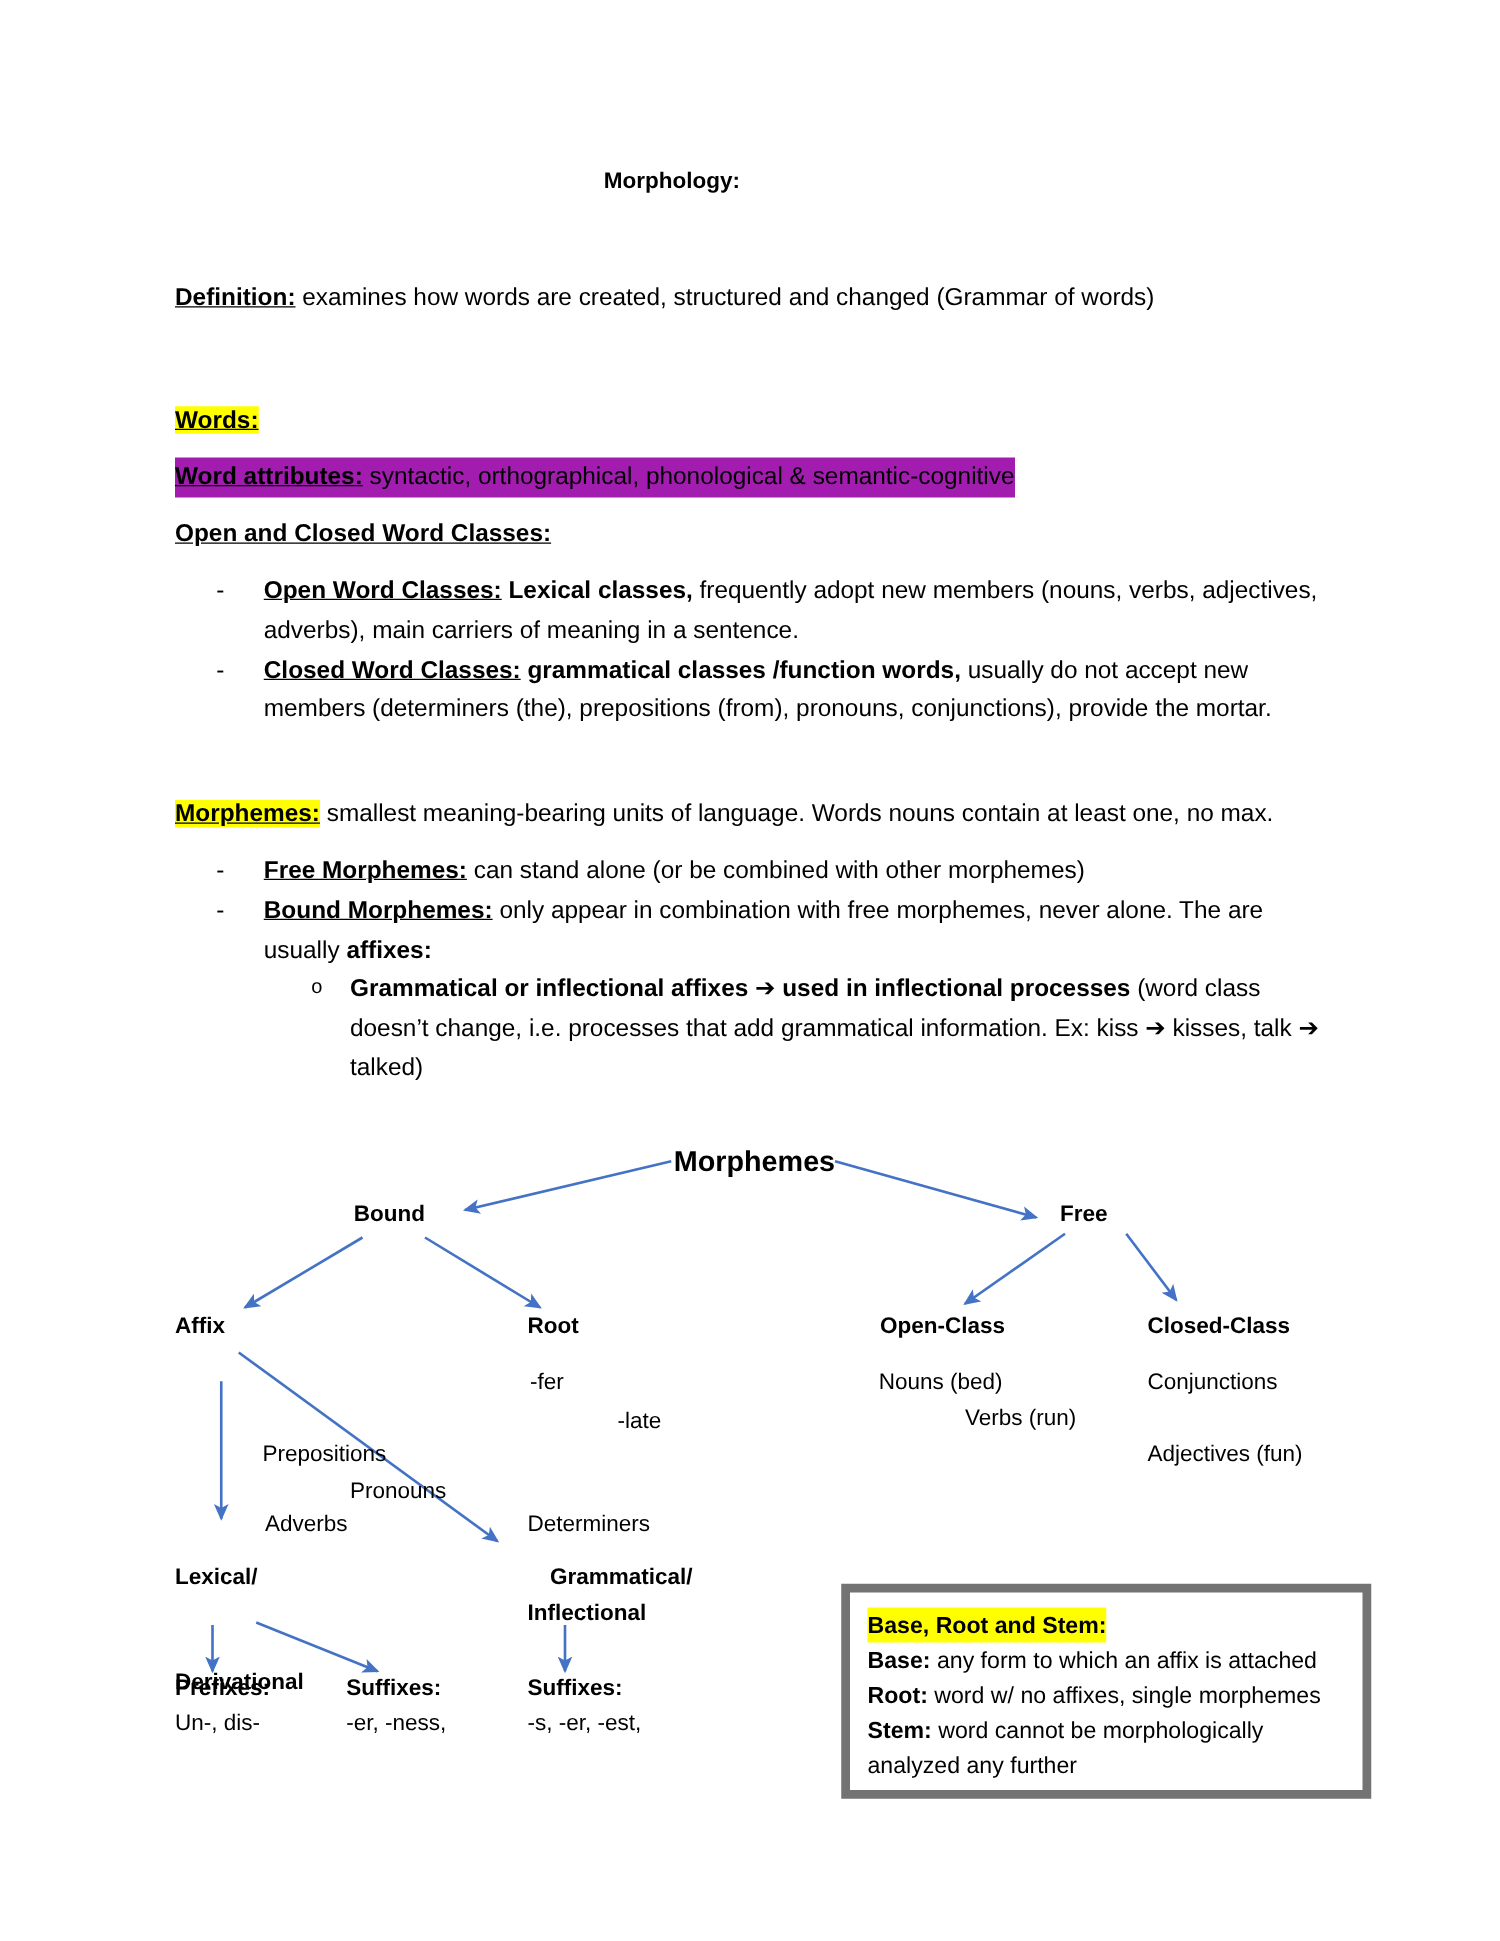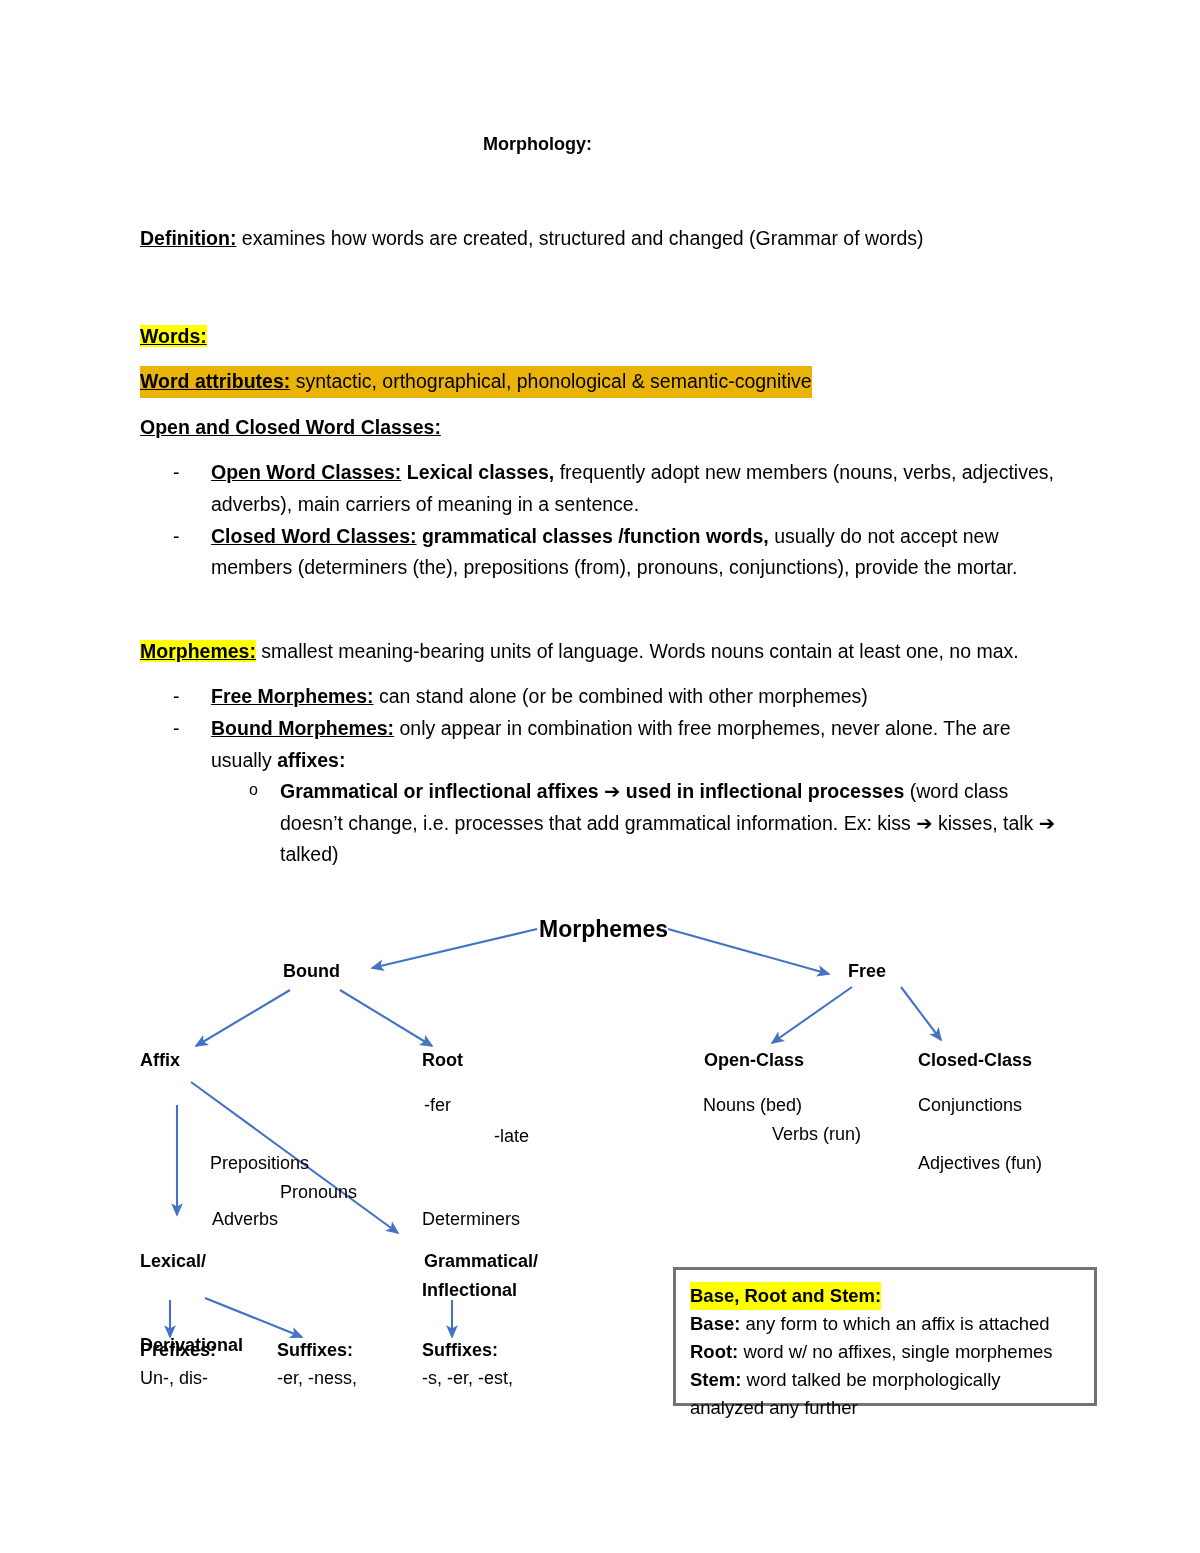--- a/index.html
+++ b/index.html
@@ -37,21 +37,21 @@
     padding-right: 135px;
   }
   .para {
     margin: 0 0 14px 0;
   }
   .gap-lg { height: 52px; }
 
   .u  { text-decoration: underline; }
   .b  { font-weight: bold; }
   .hl-yellow { background: #ffff00; }
-  .hl-gray   { background: #eab308; }
+  .hl-gray   { background: #a21caf; }
 
   .lead { font-weight: bold; text-decoration: underline; }
 
   
   ul.dash, ul.circ {
     list-style: none;
     margin: 0;
     padding: 0;
   }
   ul.dash > li {
@@ -98,22 +98,22 @@
   }
   .node.bold { font-weight: bold; }
   .node.big  { font-size: 23px; font-weight: bold; }
 
   
   #defbox {
     position: absolute;
     left: 673px;
     top: 1267px;
     width: 424px;
-    height: 139px;
-    border: 3px solid #737373;
+    height: 172px;
+    border: 7px solid #737373;
     box-sizing: border-box;
     padding: 12px 14px 0 14px;
     font-size: 18.5px;
     line-height: 1.52;
   }
   #defbox .bx-title {
     font-weight: bold;
     display: inline-block;
   }
   #defbox .row { white-space: nowrap; }
@@ -225,39 +225,39 @@
   <div class="node" style="left:918px; top:1095px;">Conjunctions</div>
   <div class="node" style="left:918px; top:1153px;">Adjectives (fun)</div>
 
   <div class="node" style="left:210px; top:1153px;">Prepositions</div>
   <div class="node" style="left:280px; top:1182px;">Pronouns</div>
   <div class="node" style="left:212px; top:1209px;">Adverbs</div>
   <div class="node" style="left:422px; top:1209px;">Determiners</div>
 
   <div class="node bold" style="left:140px; top:1251px;">Lexical/</div>
   <div class="node bold" style="left:140px; top:1335px;">Derivational</div>
-  <div class="node bold" style="left:424px; top:1251px;text-align:right;">Grammatical/</div>
+  <div class="node bold" style="left:440px; top:1251px;text-align:right;">Grammatical/</div>
   <div class="node bold" style="left:422px; top:1280px;">Inflectional</div>
 
   <div class="node bold" style="left:140px; top:1340px;">Prefixes:</div>
   <div class="node" style="left:140px; top:1368px;">Un-, dis-</div>
   <div class="node bold" style="left:277px; top:1340px;">Suffixes:</div>
   <div class="node" style="left:277px; top:1368px;">-er, -ness,</div>
   <div class="node bold" style="left:422px; top:1340px;">Suffixes:</div>
   <div class="node" style="left:422px; top:1368px;">-s, -er, -est,</div>
 
   <div id="defbox">
     <div class="row">
       <span class="bx-title hl-yellow">Base, Root and Stem:</span>
     </div>
     <div class="row">
       <span class="b">Base:</span><span> any form to which an affix is attached</span>
     </div>
     <div class="row">
       <span class="b">Root:</span><span> word w/ no affixes, single morphemes</span>
     </div>
     <div class="row">
-      <span class="b">Stem:</span><span> word talked be morphologically</span>
+      <span class="b">Stem:</span><span> word cannot be morphologically</span>
     </div>
     <div class="row">analyzed any further</div>
   </div>
 
 </div>
 
 </body></html>

